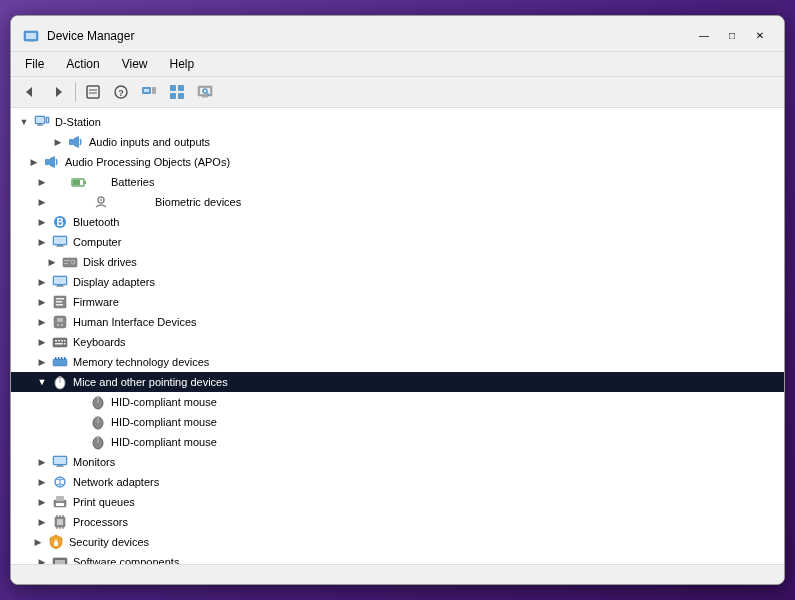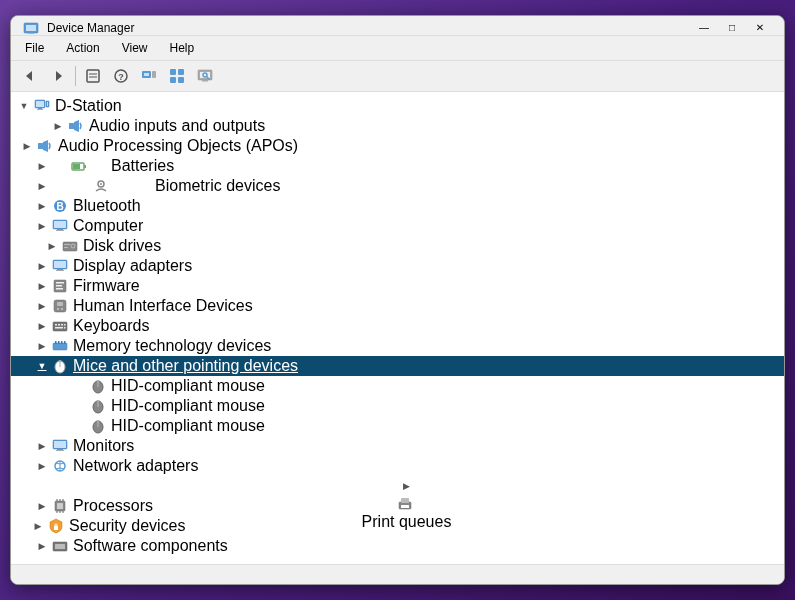--- a/index.html
+++ b/index.html
@@ -24,21 +24,21 @@
       box-shadow: 0 4px 20px rgba(0,0,0,0.5);
       overflow: hidden;
     }
     .title-bar {
       background: #f0f0f0;
       display: flex;
       align-items: center;
       justify-content: space-between;
       padding: 8px 12px 4px 12px;
       border-bottom: 1px solid #ddd;
-      height: 20px;
+      height: 36px;
     }
     .title-bar-left {
       display: flex;
       align-items: center;
       gap: 8px;
     }
     .title-icon {
       width: 16px;
       height: 16px;
     }
@@ -122,23 +122,22 @@
     }
     .tree-item {
       display: flex;
       align-items: center;
       padding: 1px 4px 1px 0;
       cursor: pointer;
       height: 20px;
       white-space: nowrap;
     }
     .tree-item.selected {
-      background: #0c4a6e;
+      background: #0f172a;
       color: white;
-      text-decoration: underline;
     }
     .toggle {
       width: 18px;
       height: 18px;
       display: flex;
       align-items: center;
       justify-content: center;
       flex-shrink: 0;
       font-size: 9px;
       color: #555;
@@ -149,21 +148,21 @@
     .item-icon {
       width: 18px;
       height: 18px;
       margin-right: 4px;
       flex-shrink: 0;
       display: flex;
       align-items: center;
       justify-content: center;
     }
     .item-label {
-      font-size: 16px;
+      font-size: 11px;
     }
 
     .status-bar {
       height: 20px;
       background: #f0f0f0;
       border-top: 1px solid #ddd;
       display: flex;
       align-items: center;
       padding: 0 6px;
       font-size: 11px;
@@ -274,21 +273,21 @@
         <div class="item-icon">
           <svg width="16" height="16" viewBox="0 0 16 16">
             <rect x="1" y="5" width="5" height="6" rx="0.5" fill="#5b9bd5"></rect>
             <polygon points="6,4 11,2 11,14 6,12" fill="#5b9bd5"></polygon>
             <path d="M12 5 Q14 8 12 11" fill="none" stroke="#5b9bd5" stroke-width="1.5"></path>
           </svg>
         </div>
         <span class="item-label">Audio inputs and outputs</span>
       </div>
 
-      <div class="tree-item" style="padding-left:7px;">
+      <div class="tree-item" style="padding-left:14px;">
         <div class="toggle collapsed"></div>
         <div class="item-icon">
           <svg width="16" height="16" viewBox="0 0 16 16">
             <rect x="1" y="5" width="5" height="6" rx="0.5" fill="#5b9bd5"></rect>
             <polygon points="6,4 11,2 11,14 6,12" fill="#5b9bd5"></polygon>
             <path d="M12 5 Q14 8 12 11" fill="none" stroke="#5b9bd5" stroke-width="1.5"></path>
           </svg>
         </div>
         <span class="item-label">Audio Processing Objects (APOs)</span>
       </div>
@@ -490,21 +489,21 @@
           <svg width="16" height="16" viewBox="0 0 16 16">
             <circle cx="8" cy="8" r="5" fill="none" stroke="#5b9bd5" stroke-width="1.5"></circle>
             <line x1="8" y1="3" x2="8" y2="13" stroke="#5b9bd5" stroke-width="1"></line>
             <path d="M4 5 Q8 7 12 5" fill="none" stroke="#5b9bd5" stroke-width="1"></path>
             <path d="M4 11 Q8 9 12 11" fill="none" stroke="#5b9bd5" stroke-width="1"></path>
           </svg>
         </div>
         <span class="item-label">Network adapters</span>
       </div>
 
-      <div class="tree-item" style="padding-left:22px;flex-direction:column;">
+      <div class="tree-item" style="padding-left:22px;">
         <div class="toggle collapsed"></div>
         <div class="item-icon">
           <svg width="16" height="16" viewBox="0 0 16 16">
             <rect x="2" y="6" width="12" height="7" rx="1" fill="#888" stroke="#666" stroke-width="0.5"></rect>
             <rect x="4" y="2" width="8" height="5" rx="0.5" fill="#bbb"></rect>
             <rect x="4" y="9" width="8" height="3" rx="0.5" fill="white"></rect>
           </svg>
         </div>
         <span class="item-label">Print queues</span>
       </div>

